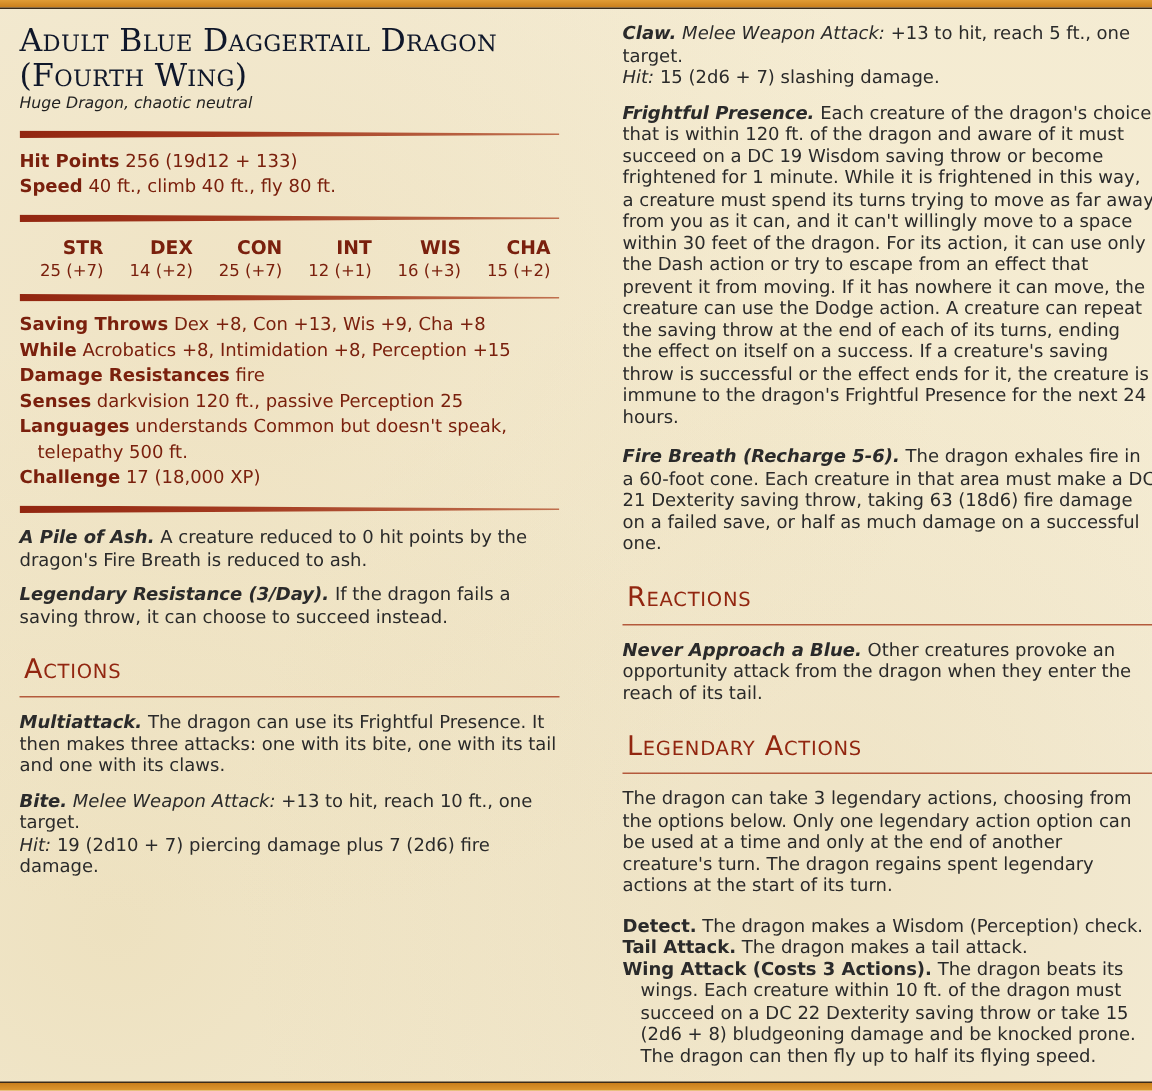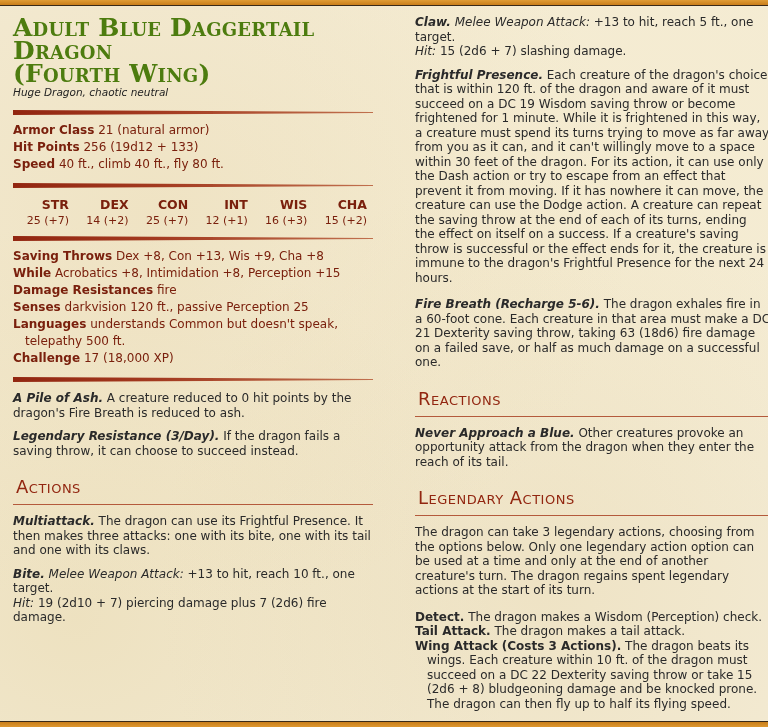--- a/index.html
+++ b/index.html
@@ -27,23 +27,23 @@
     }
     .col {
       position: absolute; top: 8px; bottom: 8px;
     }
     .col-left { left: 13px; width: 360px; }
     .col-right { left: 415px; width: 355px; }
 
     .title {
       font-family: "DejaVu Serif", serif;
       font-variant: small-caps;
-      font-weight: bold;
-      color: #4d7c0f;
-      font-size: 25px;
+      font-weight: normal;
+      color: #0f172a;
+      font-size: 21px;
       line-height: 23px;
       margin: 8px 0 0 0;
       letter-spacing: 0.2px;
     }
     .subtitle {
       font-style: italic; font-size: 10.5px; margin: 1px 0 0 0; color: #222;
     }
     .taper {
       height: 5px; margin: 12px 0 7px 0;
       background: linear-gradient(to right, #922610 0%, #a33a20 40%, #c0704e 100%);
@@ -84,21 +84,20 @@
 
 <div class="col col-left">
   <div class="title">
     <span>Adult Blue Daggertail Dragon</span><br>
     <span>(Fourth Wing)</span>
   </div>
   <div class="subtitle">Huge Dragon, chaotic neutral</div>
 
   <div class="taper"></div>
 
-  <div class="prop"><b>Armor Class</b> <span class="v">21 (natural armor)</span></div>
   <div class="prop"><b>Hit Points</b> <span class="v">256 (19d12 + 133)</span></div>
   <div class="prop"><b>Speed</b> <span class="v">40 ft., climb 40 ft., fly 80 ft.</span></div>
 
   <div class="taper" style="margin:10px 0 2px 0;"></div>
 
   <div class="abilities">
     <div class="ab">
         <div class="n">STR</div>
         <div class="s">25 (+7)</div>
       </div>

